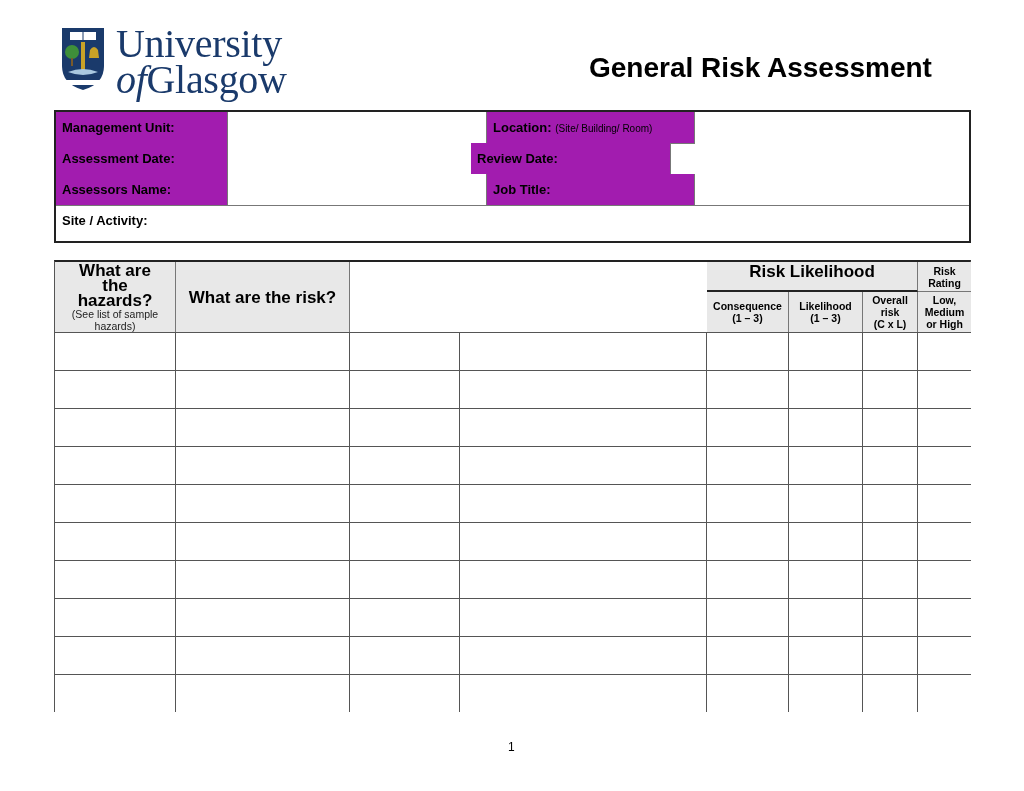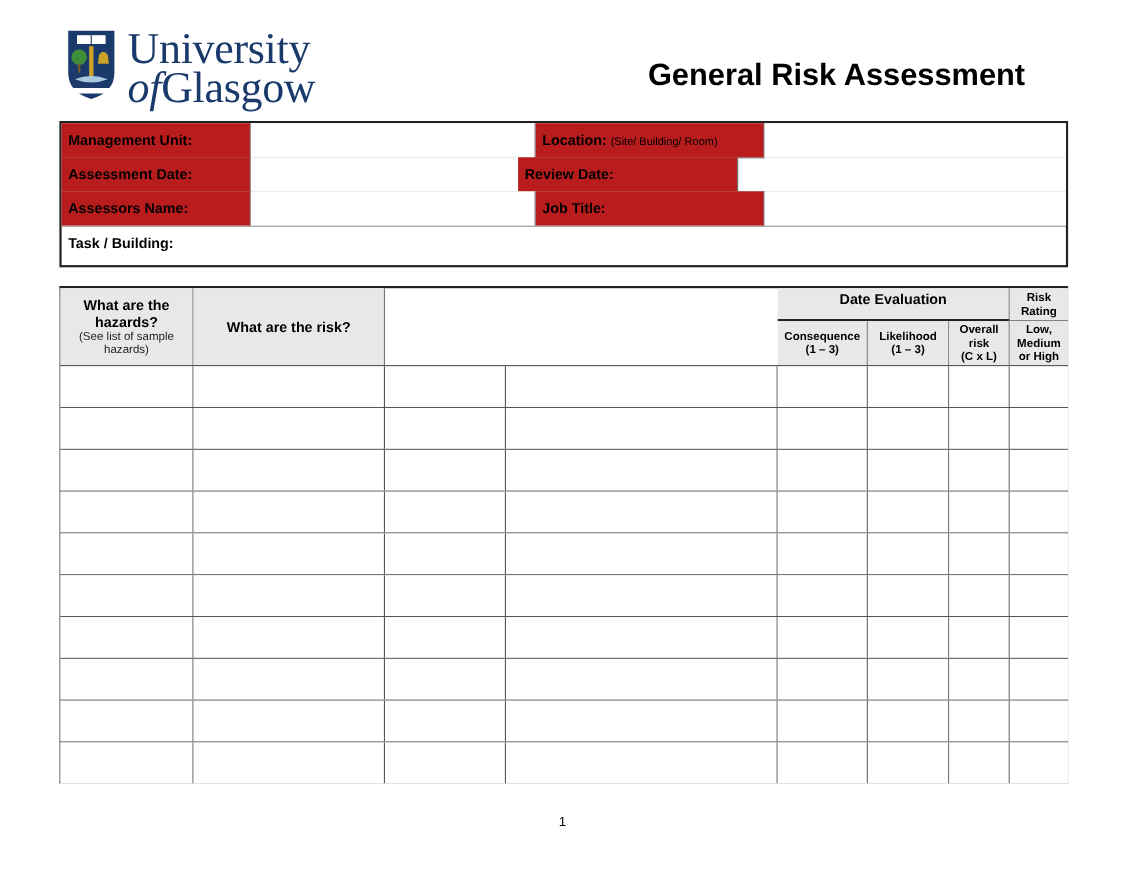--- a/index.html
+++ b/index.html
@@ -16,32 +16,32 @@
     .logo-line2 .of { font-style: italic; }
 
     .doc-title { position: absolute; left: 589px; top: 52px; font-size: 28px; font-weight: bold; }
 
     
     .info { position: absolute; left: 54px; top: 110px; width: 917px; height: 133px;
             border: 2px solid #222; box-sizing: border-box; }
     .info .row { position: absolute; left: 0; right: 0; border-bottom: 1px solid #777; }
     .info .cell { position: absolute; top: 0; bottom: 0; box-sizing: border-box;
                   font-size: 13px; font-weight: bold; padding: 8px 0 0 6px; }
-    .info .lbl { background: #b91c1c; }
+    .info .lbl { background: #a21caf; }
     .info .vsep { border-right: 1px solid #777; }
     .info .small { font-size: 10px; font-weight: normal; }
     .info .field { background: #fff; }
 
     
     .risk { position: absolute; left: 54px; top: 260px; width: 917px; height: 452px;
             border: 1px solid #555; box-sizing: border-box; border-top: 2px solid #222; }
     .hdr { position: absolute; background: #e8e8e8; box-sizing: border-box; text-align: center;
            border-right: 1px solid #777; display: flex; flex-direction: column;
            justify-content: center; align-items: center; }
-    .hdr .b { font-weight: bold; font-size: 13px; line-height: 15px; }
+    .hdr .b { font-weight: bold; font-size: 17px; line-height: 15px; }
     .hdr .s { font-size: 10.5px; line-height: 12px; color: #222; }
     .hdr .bs { font-weight: bold; font-size: 10.5px; line-height: 12px; }
     .hdr.top-group { border-bottom: 2px solid #222; justify-content: flex-start; padding-top: 2px; }
     .body-row { position: absolute; left: 0; right: 0; height: 38px; border-top: 1px solid #555; box-sizing: border-box; }
     .body-cell { position: absolute; top: 0; bottom: 0; border-right: 1px solid #555; box-sizing: border-box; background: #fff; }
     .hdr-line { position: absolute; left: 0; right: 0; top: 70px; border-bottom: 1px solid #555; }
 
     .page-num { position: absolute; left: 508px; top: 740px; font-size: 12px; }
   </style>
 </head>
@@ -83,35 +83,35 @@
     <div class="cell lbl vsep" style="left:415px;width:200px;">Review Date:</div>
     <div class="cell field" style="left:639px;right:0;"></div>
   </div>
   <div class="row" style="top:62px;height:31px;">
     <div class="cell lbl vsep" style="left:0;width:172px;">Assessors Name:</div>
     <div class="cell field vsep" style="left:172px;width:259px;"></div>
     <div class="cell lbl vsep" style="left:431px;width:208px;">Job Title:</div>
     <div class="cell field" style="left:639px;right:0;"></div>
   </div>
   <div style="position:absolute;top:93px;left:0;right:0;bottom:0;">
-    <div style="font-size:13px;font-weight:bold;padding:8px 0 0 6px;">Task / Building:</div>
+    <div style="font-size:13px;font-weight:bold;padding:8px 0 0 6px;">Site / Activity:</div>
   </div>
 </div>
 
 <div class="risk">
 
   <div class="hdr" style="left:0;top:0;width:121px;height:70px;">
     <div class="b" style="width:100px;">What are the hazards?</div>
     <div class="s" style="width:100px;">(See list of sample hazards)</div>
   </div>
   <div class="hdr" style="left:121px;top:0;width:174px;height:70px;">
     <div class="b">What are the risk?</div>
   </div>
   <div class="hdr top-group" style="left:652px;top:0;width:211px;height:30px;">
-    <div class="b">Date Evaluation</div>
+    <div class="b">Risk Likelihood</div>
   </div>
   <div class="hdr" style="left:863px;top:0;width:53px;height:30px;border-right:none;border-bottom:1px solid #777;">
     <div class="bs" style="width:40px;">Risk Rating</div>
   </div>
   <div class="hdr" style="left:652px;top:30px;width:82px;height:40px;">
     <div class="bs">Consequence</div>
     <div class="bs">(1 – 3)</div>
   </div>
   <div class="hdr" style="left:734px;top:30px;width:74px;height:40px;">
     <div class="bs">Likelihood</div>

